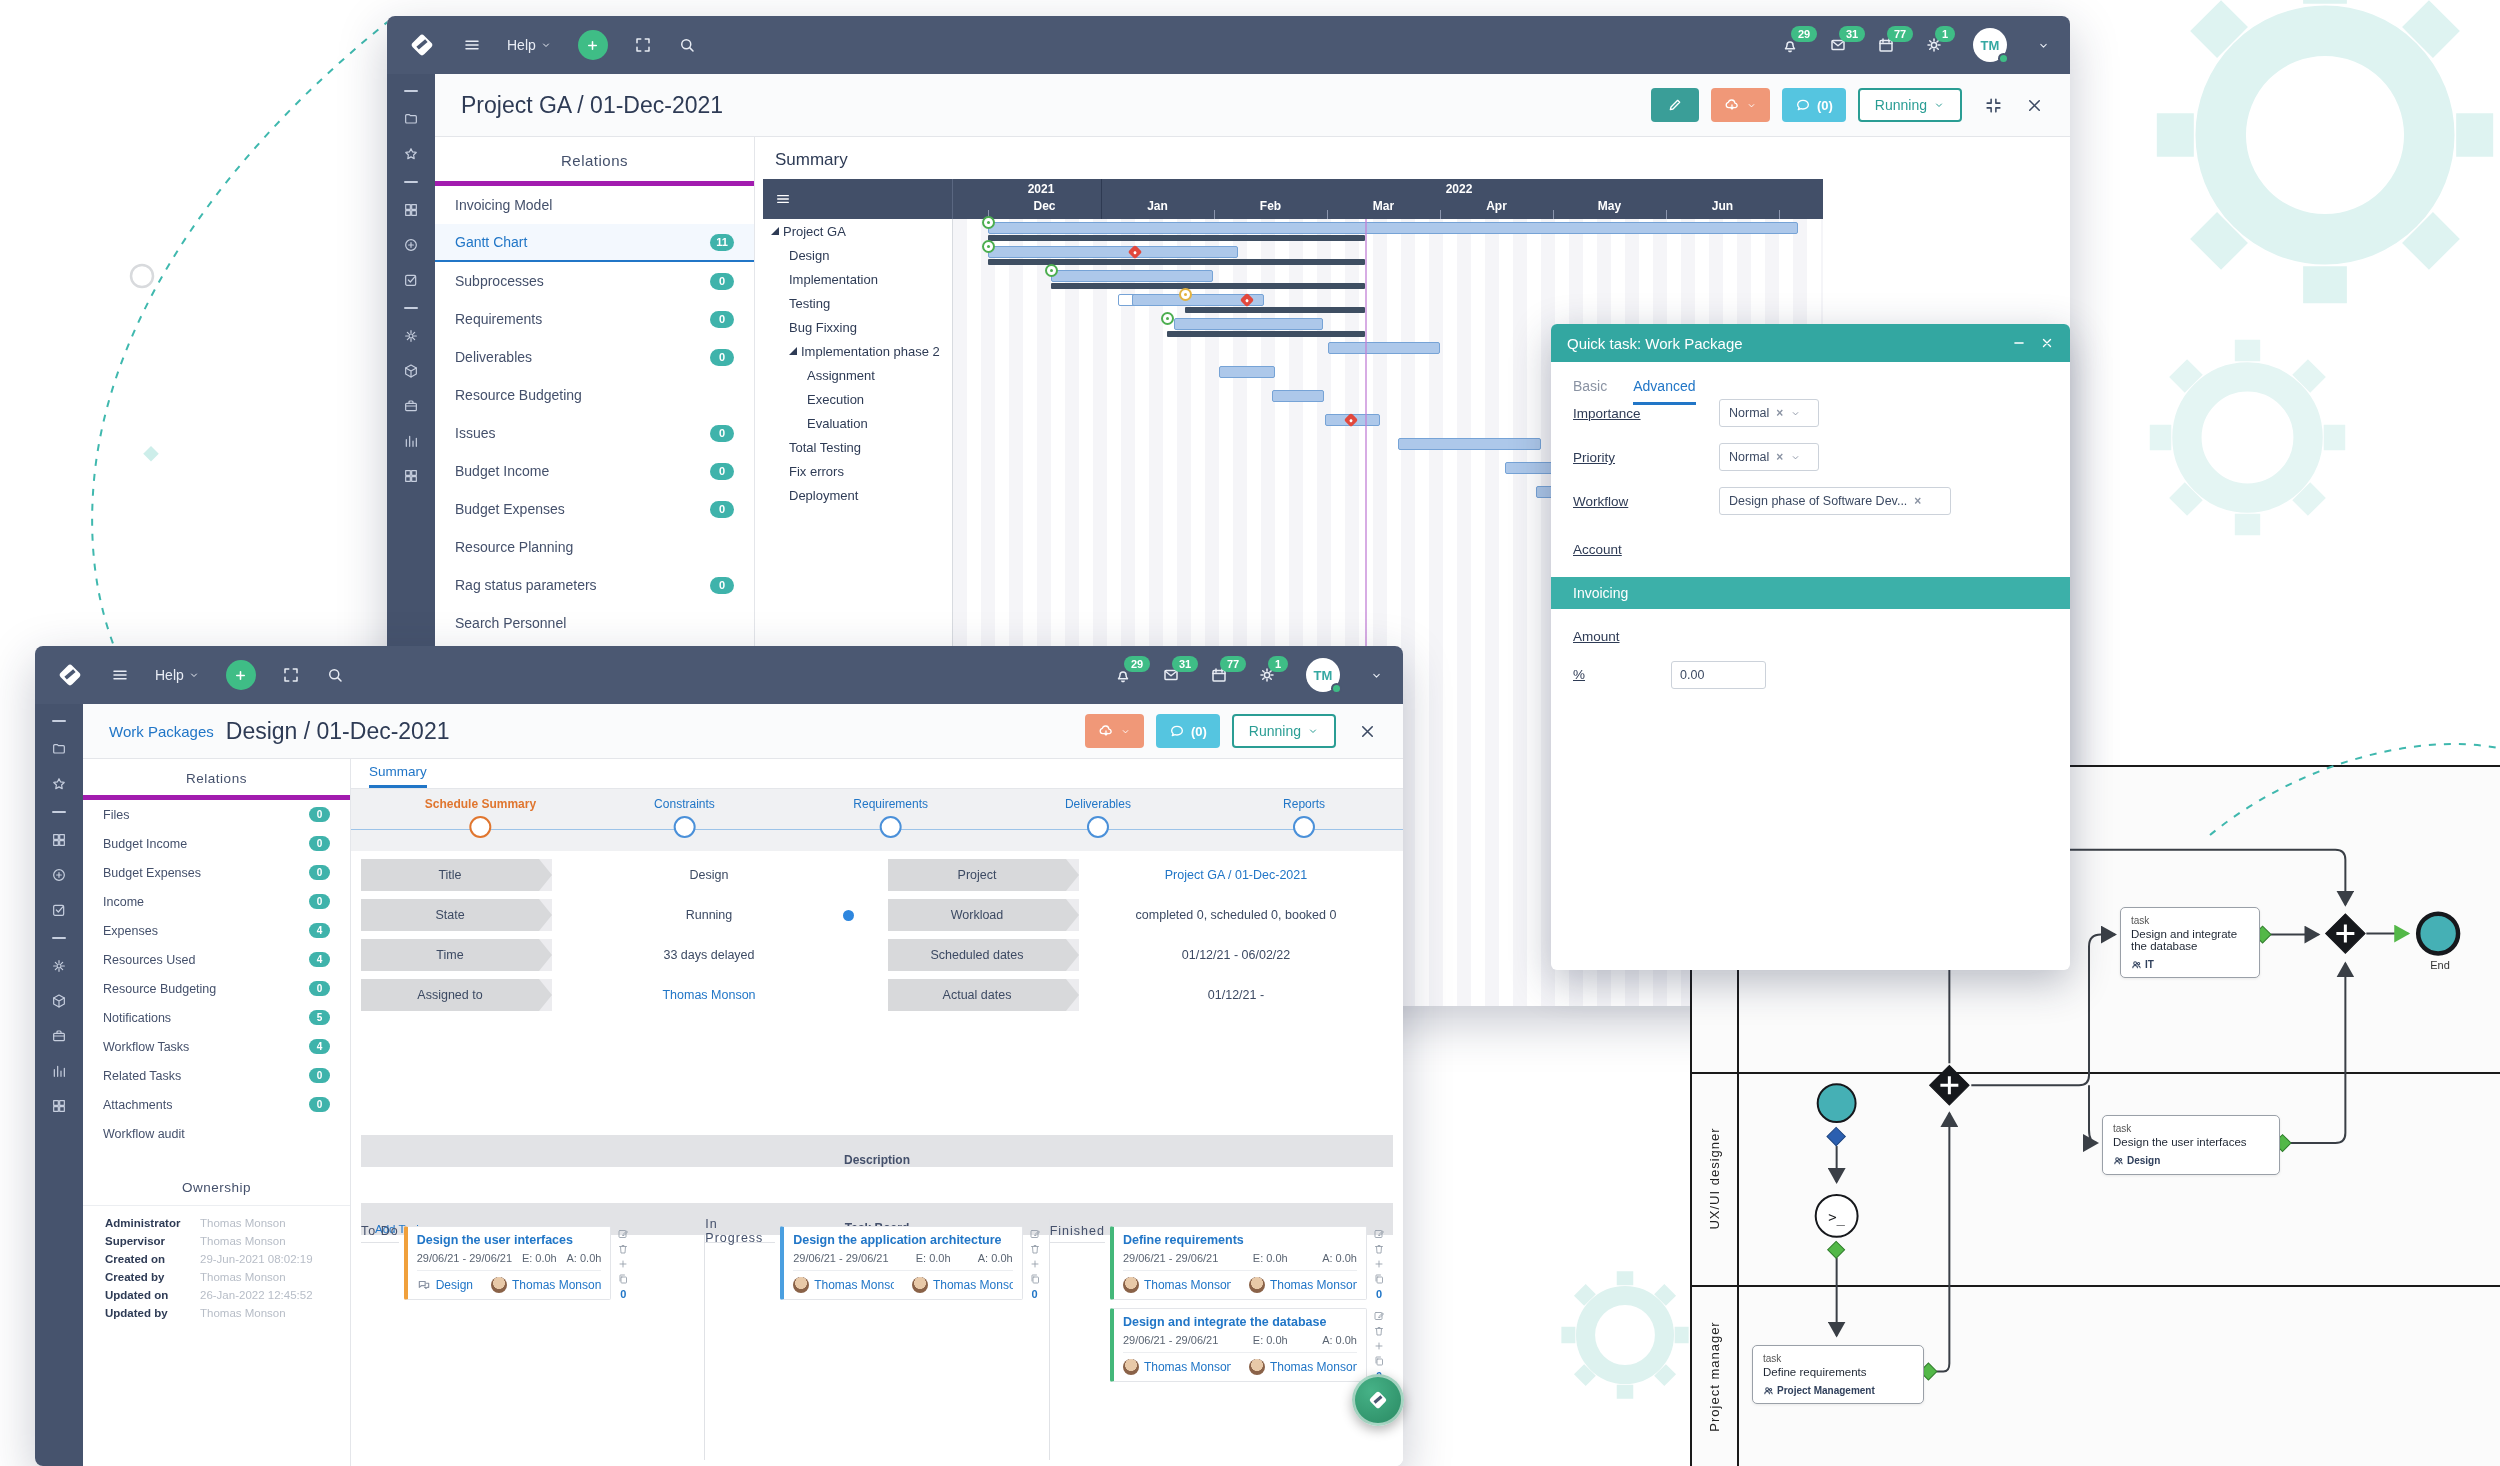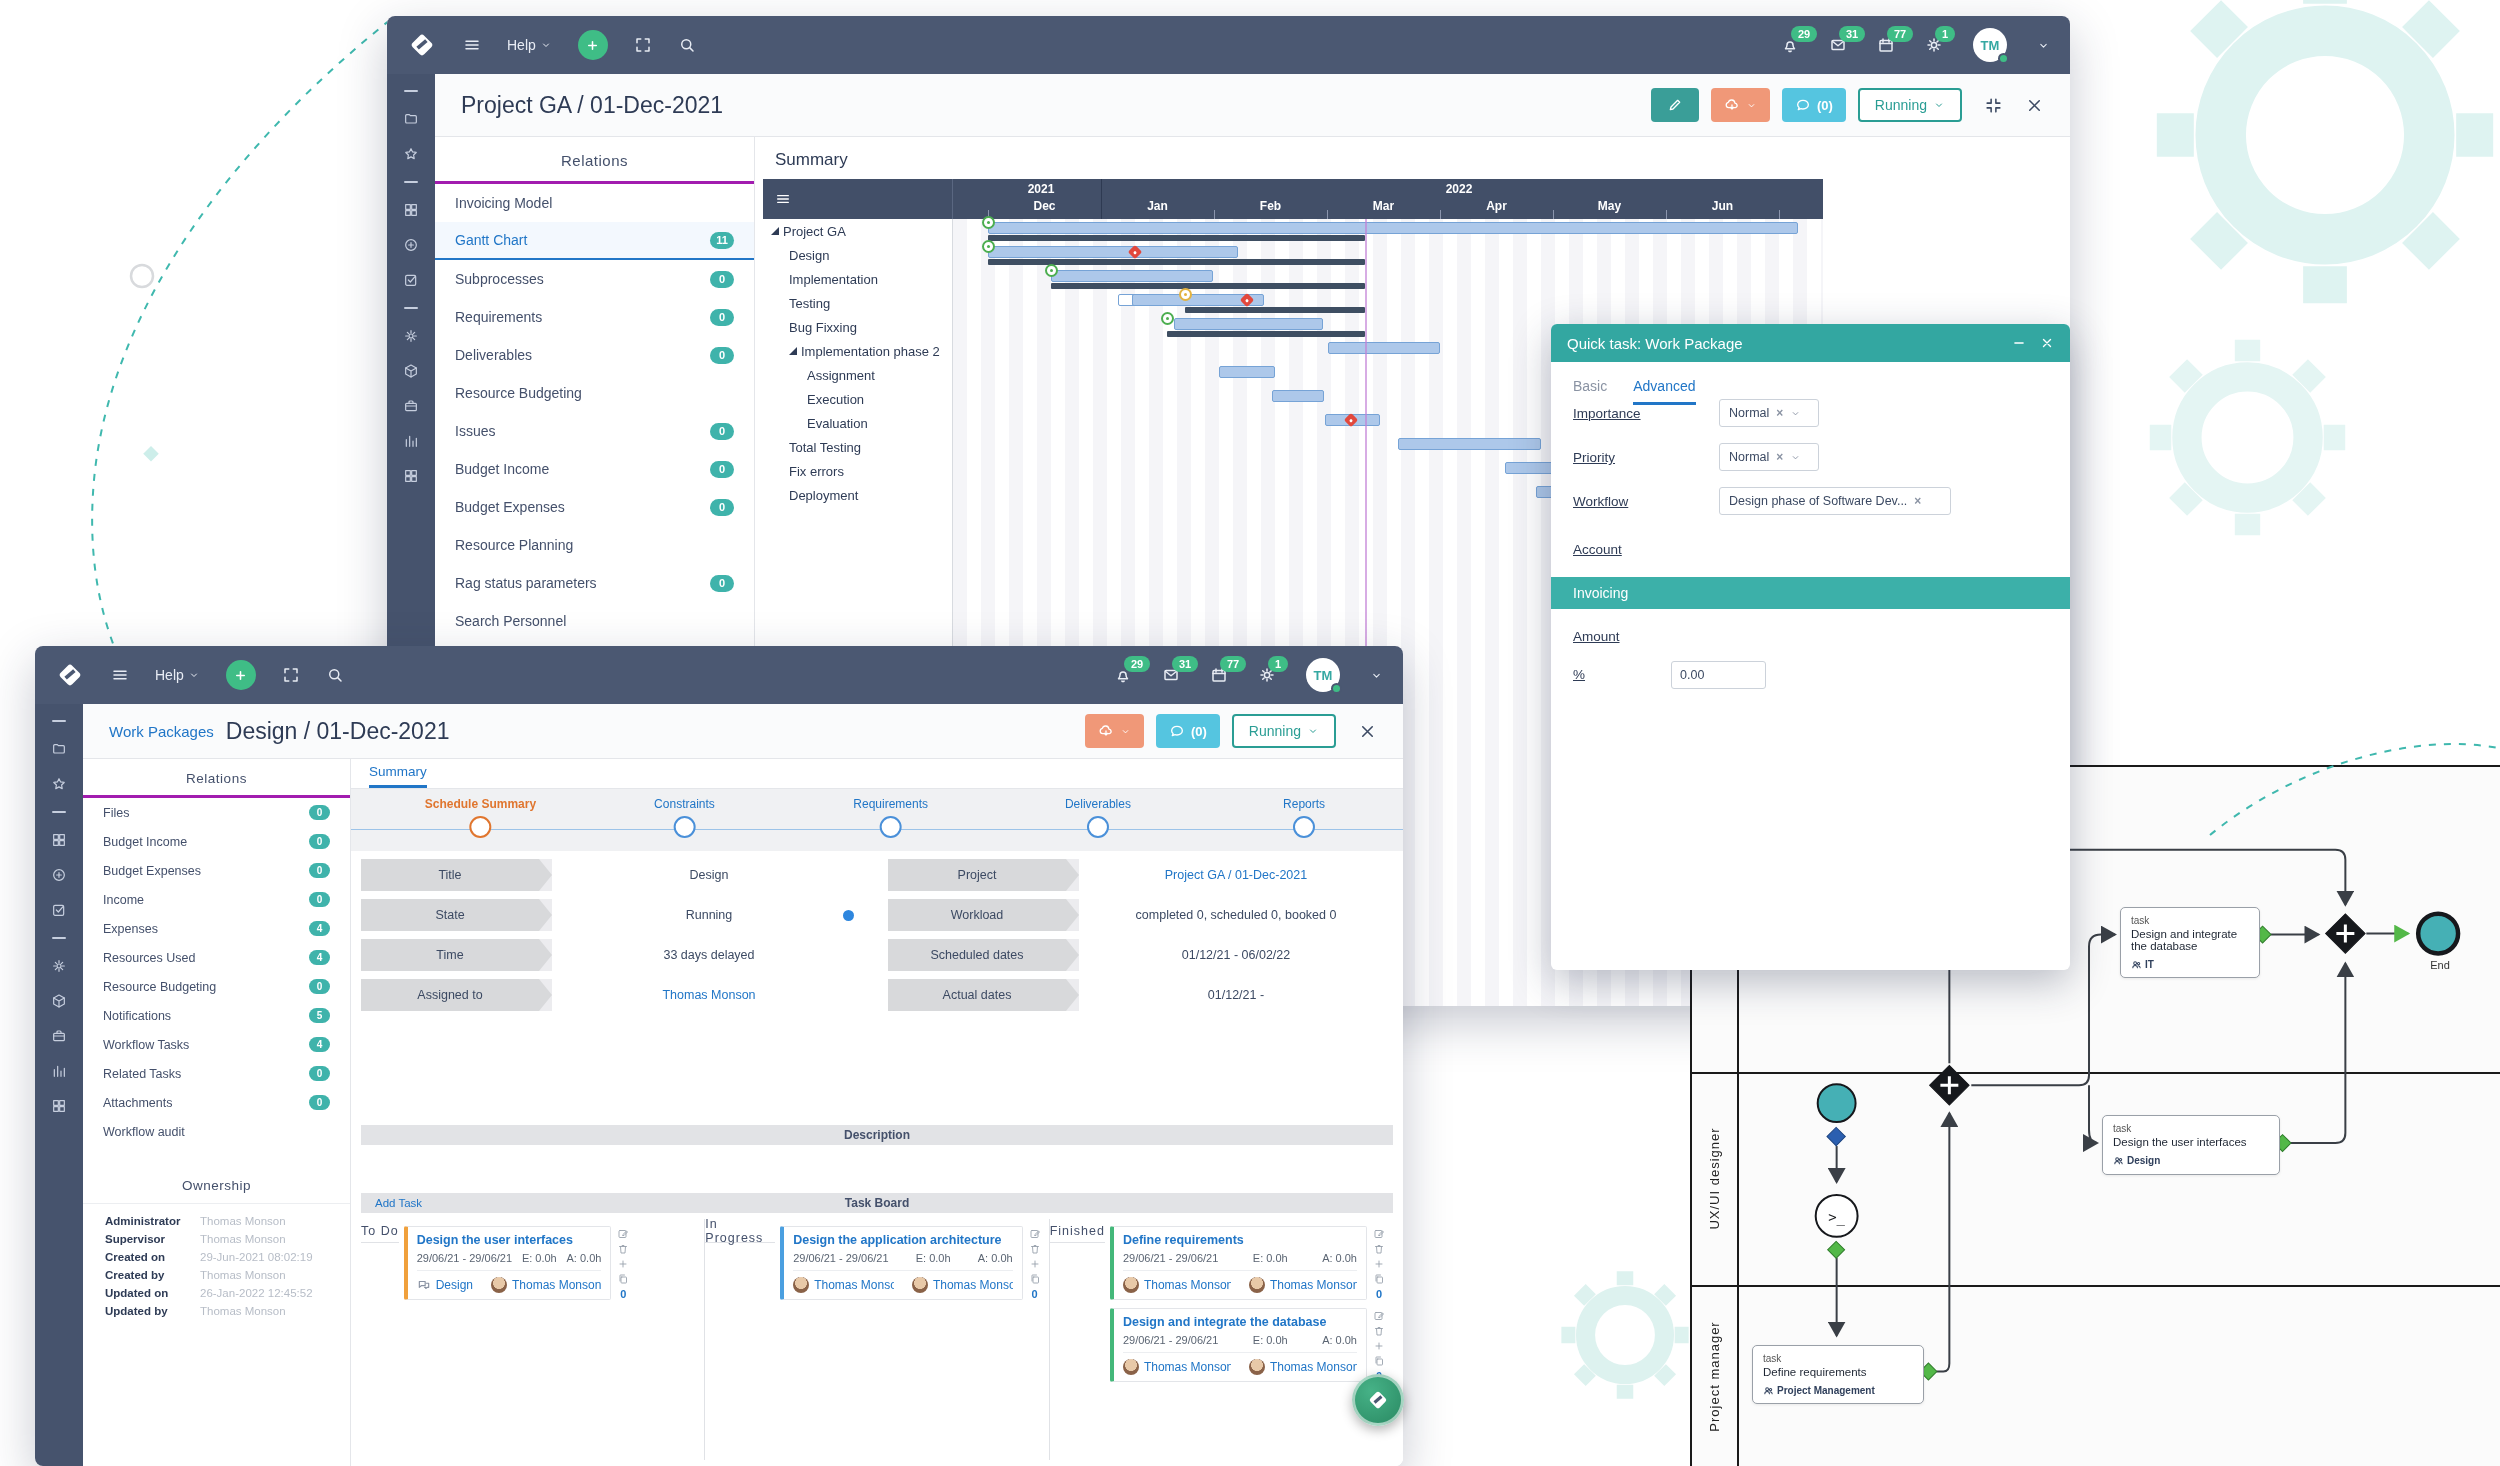--- a/index.html
+++ b/index.html
@@ -52,21 +52,21 @@
   .btn-comment { background:#55c5e0; font-size:13px; font-weight:bold; }
   .btn-running { background:#fff; border:2px solid #2a9d94; color:#2a9d94; font-size:14px;
     font-weight:500; padding:0 15px; }
   .tb-icon { color:#3c4a63; margin-left:10px; }
   .tb-icon .ic { width:19px; height:19px; }
   .content-row { flex:1; display:flex; border-top:1px solid #e4e6ea; min-height:0; }
 
   
   .rel-panel { border-right:1px solid #e4e6ea; background:#fff; flex-shrink:0; overflow:hidden; }
   .rel-title { text-align:center; font-size:15px; color:#44506b; font-weight:500;
-    padding:15px 0 12px; border-bottom:3px solid #a21caf; letter-spacing:.5px; }
+    padding:15px 0 12px; border-bottom:5px solid #a21caf; letter-spacing:.5px; }
   .rel-item { display:flex; align-items:center; justify-content:space-between;
     padding:0 20px; color:#44506b; cursor:pointer; }
   .rel-item.active { color:#2176c7; background:#f3f8fe; border-bottom:2px solid #2176c7; }
   .rel-badge { background:#3fb3ab; color:#fff; font-size:11px; font-weight:bold;
     min-width:24px; height:17px; border-radius:9px; display:flex; align-items:center;
     justify-content:center; padding:0 6px; }
 
   
   #back-window { left:387px; top:16px; width:1683px; height:990px; z-index:10; }
   #back-window .rel-panel { width:320px; }
@@ -188,23 +188,23 @@
   .frow { display:flex; height:32px; background:#ececef; margin-bottom:8px; }
   .flabel { width:178px; background:#d8d9db; position:relative; display:flex; align-items:center;
     justify-content:center; font-size:12.5px; color:#3c4a63; flex-shrink:0; }
   .flabel::after { content:''; position:absolute; right:-13px; top:0; border-left:13px solid #d8d9db;
     border-top:16px solid transparent; border-bottom:16px solid transparent; z-index:1; }
   .fvalue { flex:1; background:#fff; margin-left:13px; display:flex; align-items:center;
     justify-content:center; font-size:12.5px; color:#3c4a63; position:relative; }
   .fvalue.link { color:#2176c7; }
   .fvalue .dot { position:absolute; right:12px; width:11px; height:11px; border-radius:50%;
     background:#2e86de; }
-  .gray-bar { position:absolute; left:10px; right:10px; height:20px; background:#e2e3e6;
-    display:flex; align-items:center; justify-content:center; font-size:12px; font-weight:bold;
-    color:#44506b; }
+  .gray-bar { position:absolute; left:10px; right:10px; height:32px; background:#e2e3e6;
+    display:flex; align-items:flex-end; justify-content:center; font-size:12px; font-weight:bold;
+    color:#44506b;margin-top:10px; }
   .gray-bar .add-task { position:absolute; left:14px; font-size:11.5px; font-weight:normal;
     color:#2176c7; }
   .board { position:absolute; left:10px; right:10px; top:460px; bottom:6px; display:flex; }
   .b-col { flex:1; border-right:1px solid #e0e2e6; display:flex; flex-direction:row; min-width:0; }
   .b-col:last-child { border-right:none; }
   .b-head { height:24px; display:flex; align-items:center; justify-content:center; font-size:12.5px;
     color:#44506b; letter-spacing:1px; border-bottom:1px solid #e0e2e6; }
   .b-cards { padding:7px 5px; display:flex; flex-direction:column; gap:8px; overflow:hidden; }
   .card-wrap { display:flex; gap:3px; }
   .card { flex:1; background:#fff; border:1px solid #e3e5e9; border-left-width:4px;

